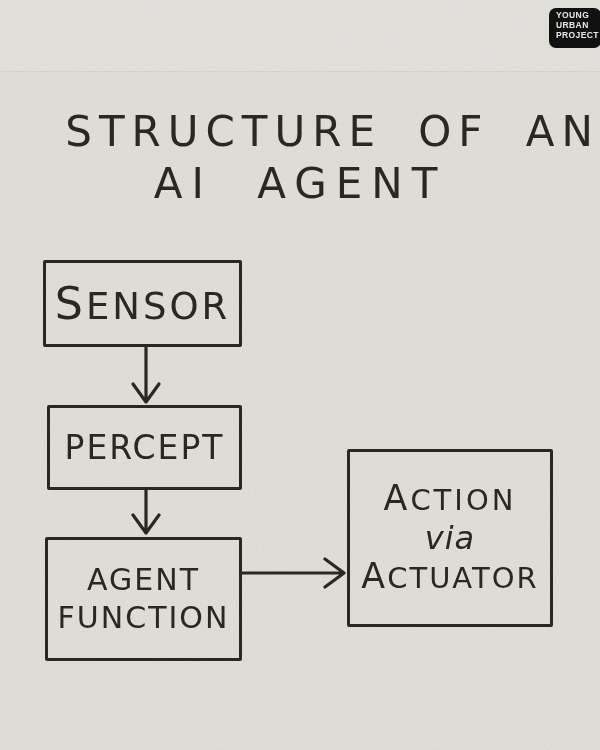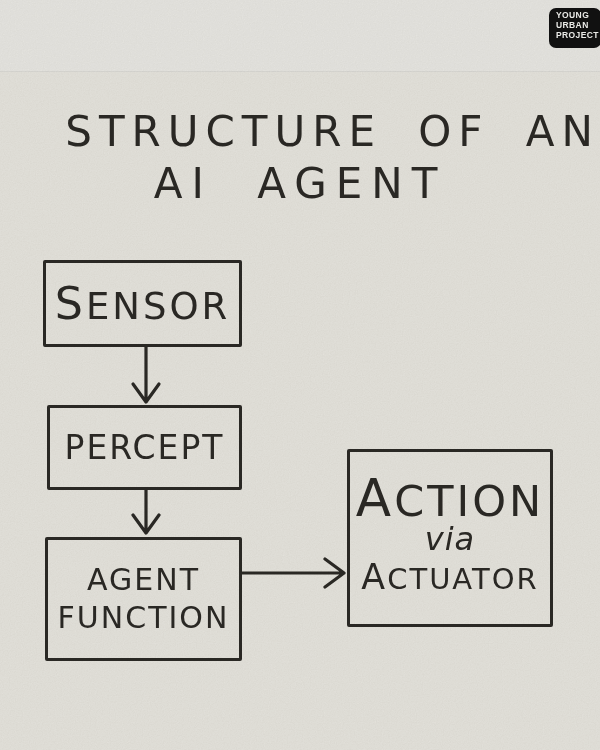--- a/index.html
+++ b/index.html
@@ -70,21 +70,21 @@
     color:var(--ink);
     white-space:nowrap;
   }
   #box-sensor{left:43px;top:260px;width:199px;height:87px;}
   #box-sensor .label{font-size:37px;letter-spacing:3px;text-align:center;}
   #box-percept{left:47px;top:405px;width:195px;height:85px;}
   #box-percept .label{font-size:33px;letter-spacing:2px;}
   #box-agent{left:45px;top:537px;width:197px;height:124px;}
   #box-agent .label{font-size:30px;line-height:38px;letter-spacing:2px;}
   #box-action{left:347px;top:449px;width:206px;height:178px;}
-  #box-action .l1{font-size:43px;line-height:44px;letter-spacing:3px;}
+  #box-action .l1{font-size:29px;line-height:44px;letter-spacing:3px;}
   #box-action .l2{font-size:32px;line-height:32px;font-style:italic;letter-spacing:1px;}
   #box-action .l3{font-size:29px;line-height:44px;letter-spacing:2px;}
   .caps-first::first-letter{font-size:1.2em;}
   .arrows{
     position:absolute;left:0;top:0;width:600px;height:750px;
     z-index:1;
     pointer-events:none;
   }
   .arrows path{
     stroke:var(--ink);

